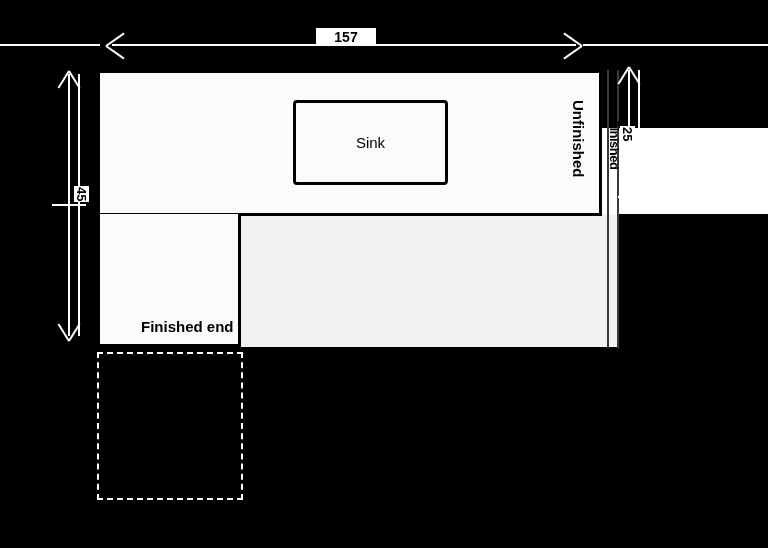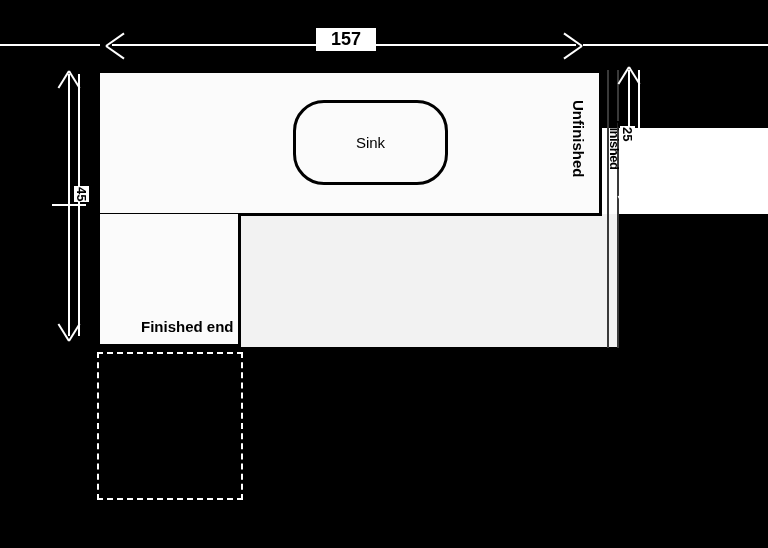--- a/index.html
+++ b/index.html
@@ -98,21 +98,21 @@
   }
 
   
   .sink {
     position: absolute;
     left: 293px;
     top: 100px;
     width: 155px;
     height: 85px;
     border: 3px solid #000000;
-    border-radius: 31px;
+    border-radius: 4px;
     background: #fbfbfb;
     box-sizing: border-box;
   }
   .sink-label {
     position: absolute;
     left: 0; top: 0;
     width: 100%;
     height: 100%;
     display: flex;
     align-items: center;
@@ -226,21 +226,21 @@
     transform-origin: right center;
     transform: rotate(-35deg);
     right: 0; top: 15px;
   }
   .dim-text-top {
     position: absolute;
     left: 316px;
     top: 28px;
     width: 60px;
     text-align: center;
-    font-size: 18px;
+    font-size: 14px;
     font-weight: bold;
     color: #000000;
     background: #ffffff;
     padding: 1px 2px;
     box-sizing: border-box;
   }
 
   
   .dim-line-left {
     position: absolute;

